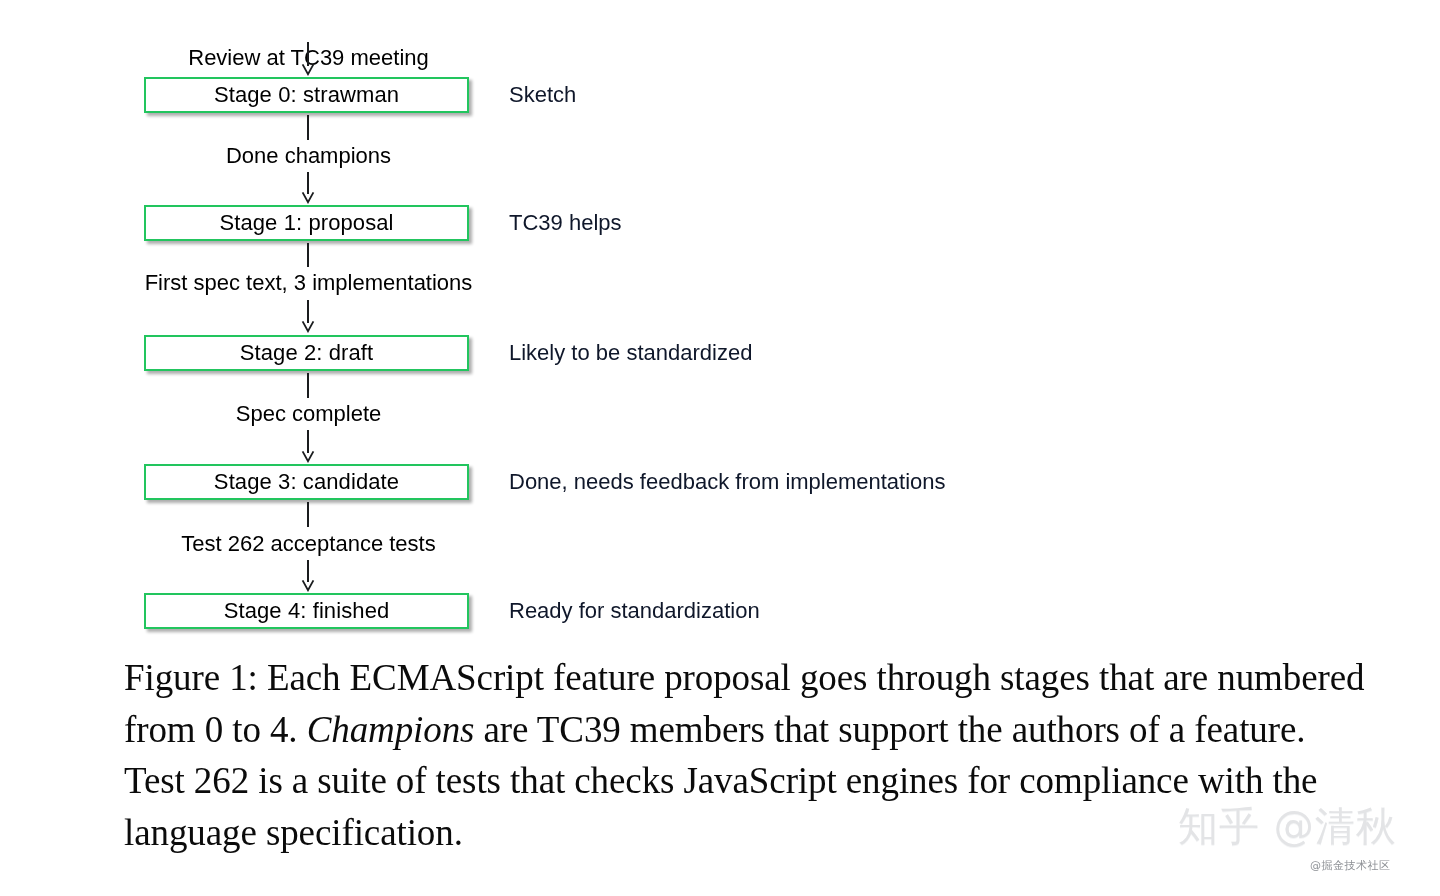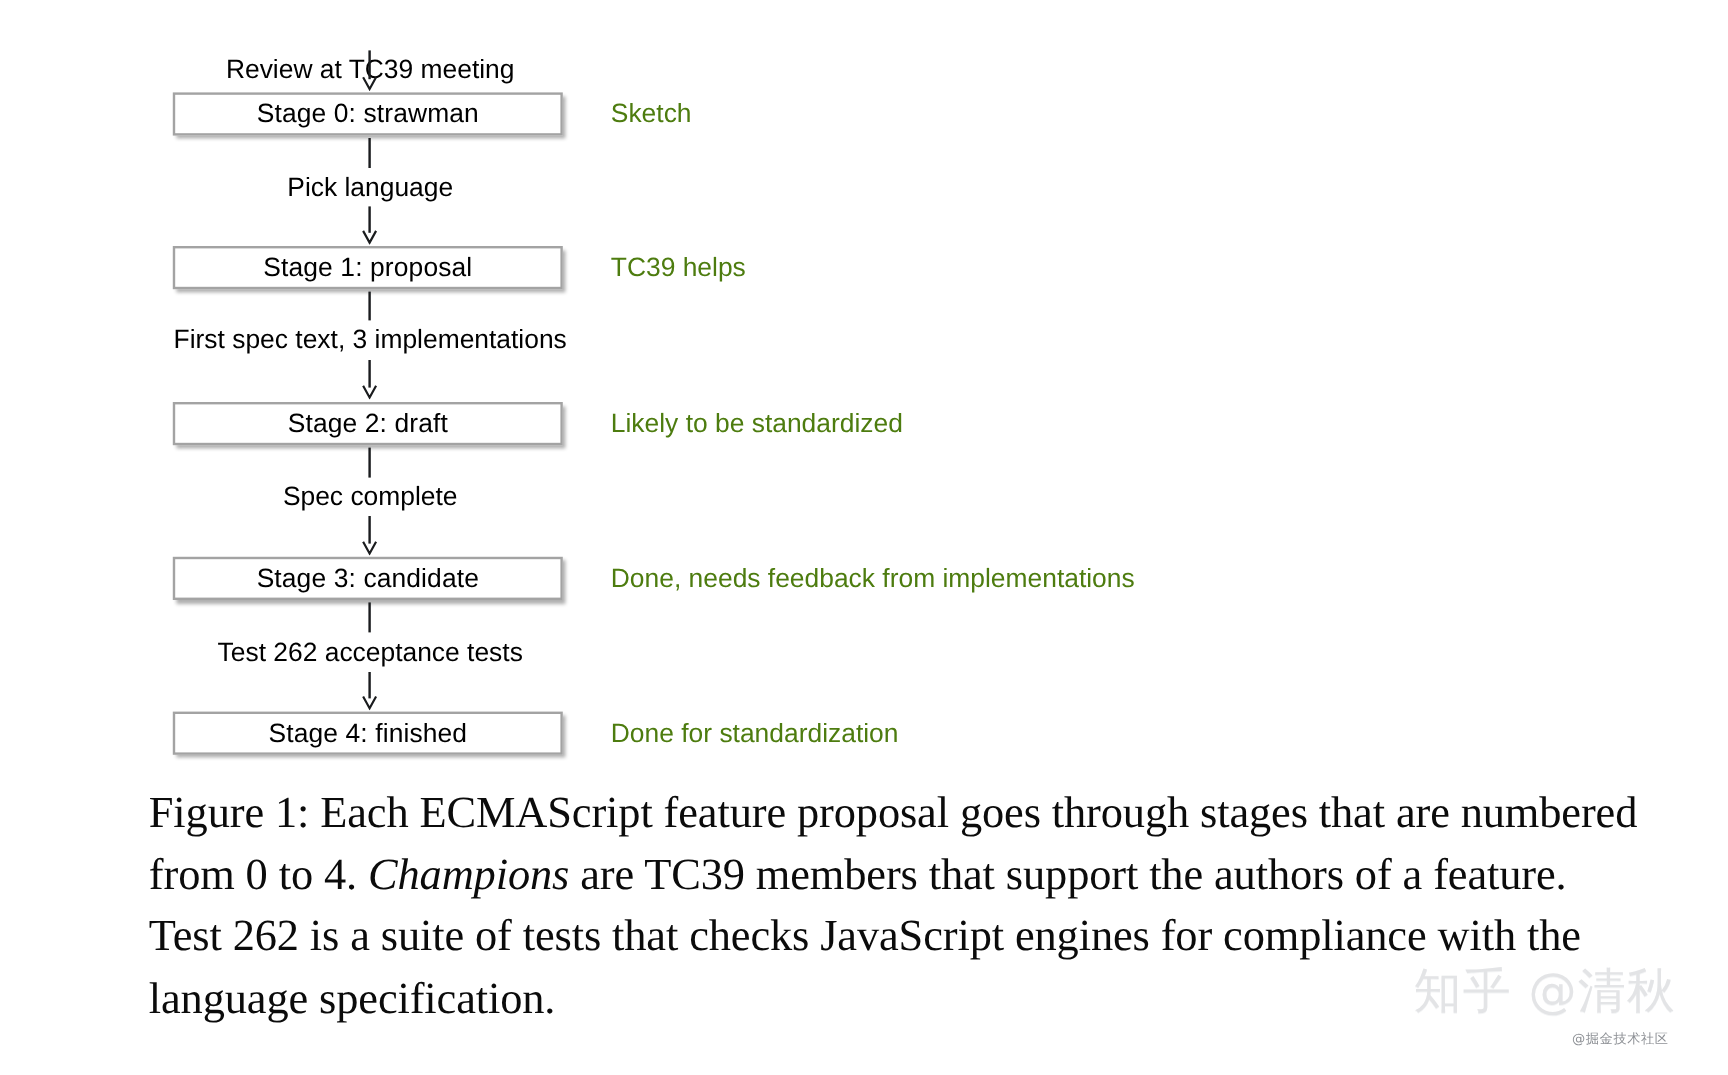--- a/index.html
+++ b/index.html
@@ -42,21 +42,21 @@
     width: 1440px;
   }
 
   
   .stage-box {
     position: absolute;
     left: 144px;
     width: 325px;
     height: 36px;
     box-sizing: border-box;
-    border: 2px solid #a3a3a3;
+    border: 2px solid #22c55e;
     background: #ffffff;
     box-shadow: 3px 3px 3px rgba(0, 0, 0, 0.32);
     display: flex;
     align-items: center;
     justify-content: center;
   }
   .stage-box .stage-label {
     font-size: 22px;
     line-height: 1;
     letter-spacing: 0.1px;
@@ -64,21 +64,21 @@
     white-space: nowrap;
   }
 
   
   .side-note {
     position: absolute;
     left: 509px;
     font-size: 22px;
     line-height: 1;
     white-space: nowrap;
-    color: #4d7c0f;
+    color: #0f172a;
   }
 
   
   .edge-label {
     position: absolute;
     left: 0;
     width: 617px;           
     text-align: center;
     font-size: 22px;
     line-height: 1;
@@ -159,21 +159,21 @@
     </div>
 
     <div class="step" style="top:77px; height:36px;">
       <div class="stage-box" style="top:0;">
         <span class="stage-label">Stage 0: strawman</span>
       </div>
       <div class="side-note" style="top:7px;">Sketch</div>
     </div>
 
     <div class="conn-stub" style="top:115px; height:25px;"></div>
-    <div class="edge-label" style="top:145px;">Pick language</div>
+    <div class="edge-label" style="top:145px;">Done champions</div>
     <div class="conn-shaft" style="top:172px; height:22px;"></div>
     <div class="arrowhead" style="top:190px;">
       <svg width="14" height="14" viewBox="0 0 14 14">
         <path d="M1.6 2.4 L7 12.2 L12.4 2.4" fill="none" stroke="#1a1c1e" stroke-width="1.8"></path>
       </svg>
     </div>
 
     <div class="step" style="top:205px; height:36px;text-align:center;">
       <div class="stage-box" style="top:0;">
         <span class="stage-label">Stage 1: proposal</span>
@@ -219,21 +219,21 @@
     <div class="arrowhead" style="top:578px;">
       <svg width="14" height="14" viewBox="0 0 14 14">
         <path d="M1.6 2.4 L7 12.2 L12.4 2.4" fill="none" stroke="#1a1c1e" stroke-width="1.8"></path>
       </svg>
     </div>
 
     <div class="step" style="top:593px; height:36px;">
       <div class="stage-box" style="top:0;">
         <span class="stage-label">Stage 4: finished</span>
       </div>
-      <div class="side-note" style="top:7px;">Done for standardization</div>
+      <div class="side-note" style="top:7px;">Ready for standardization</div>
     </div>
 
   </div>
 </div>
 
 <div id="caption"><span>Figure 1: Each ECMAScript feature proposal goes through stages that are numbered from 0 to 4. </span><span class="it">Champions</span><span> are TC39 members that support the authors of a feature. Test 262 is a suite of tests that checks JavaScript engines for compliance with the language specification.</span></div>
 
 <div id="watermark-zhihu">知乎 @清秋</div>
 <div id="watermark-juejin">@掘金技术社区</div>
 

